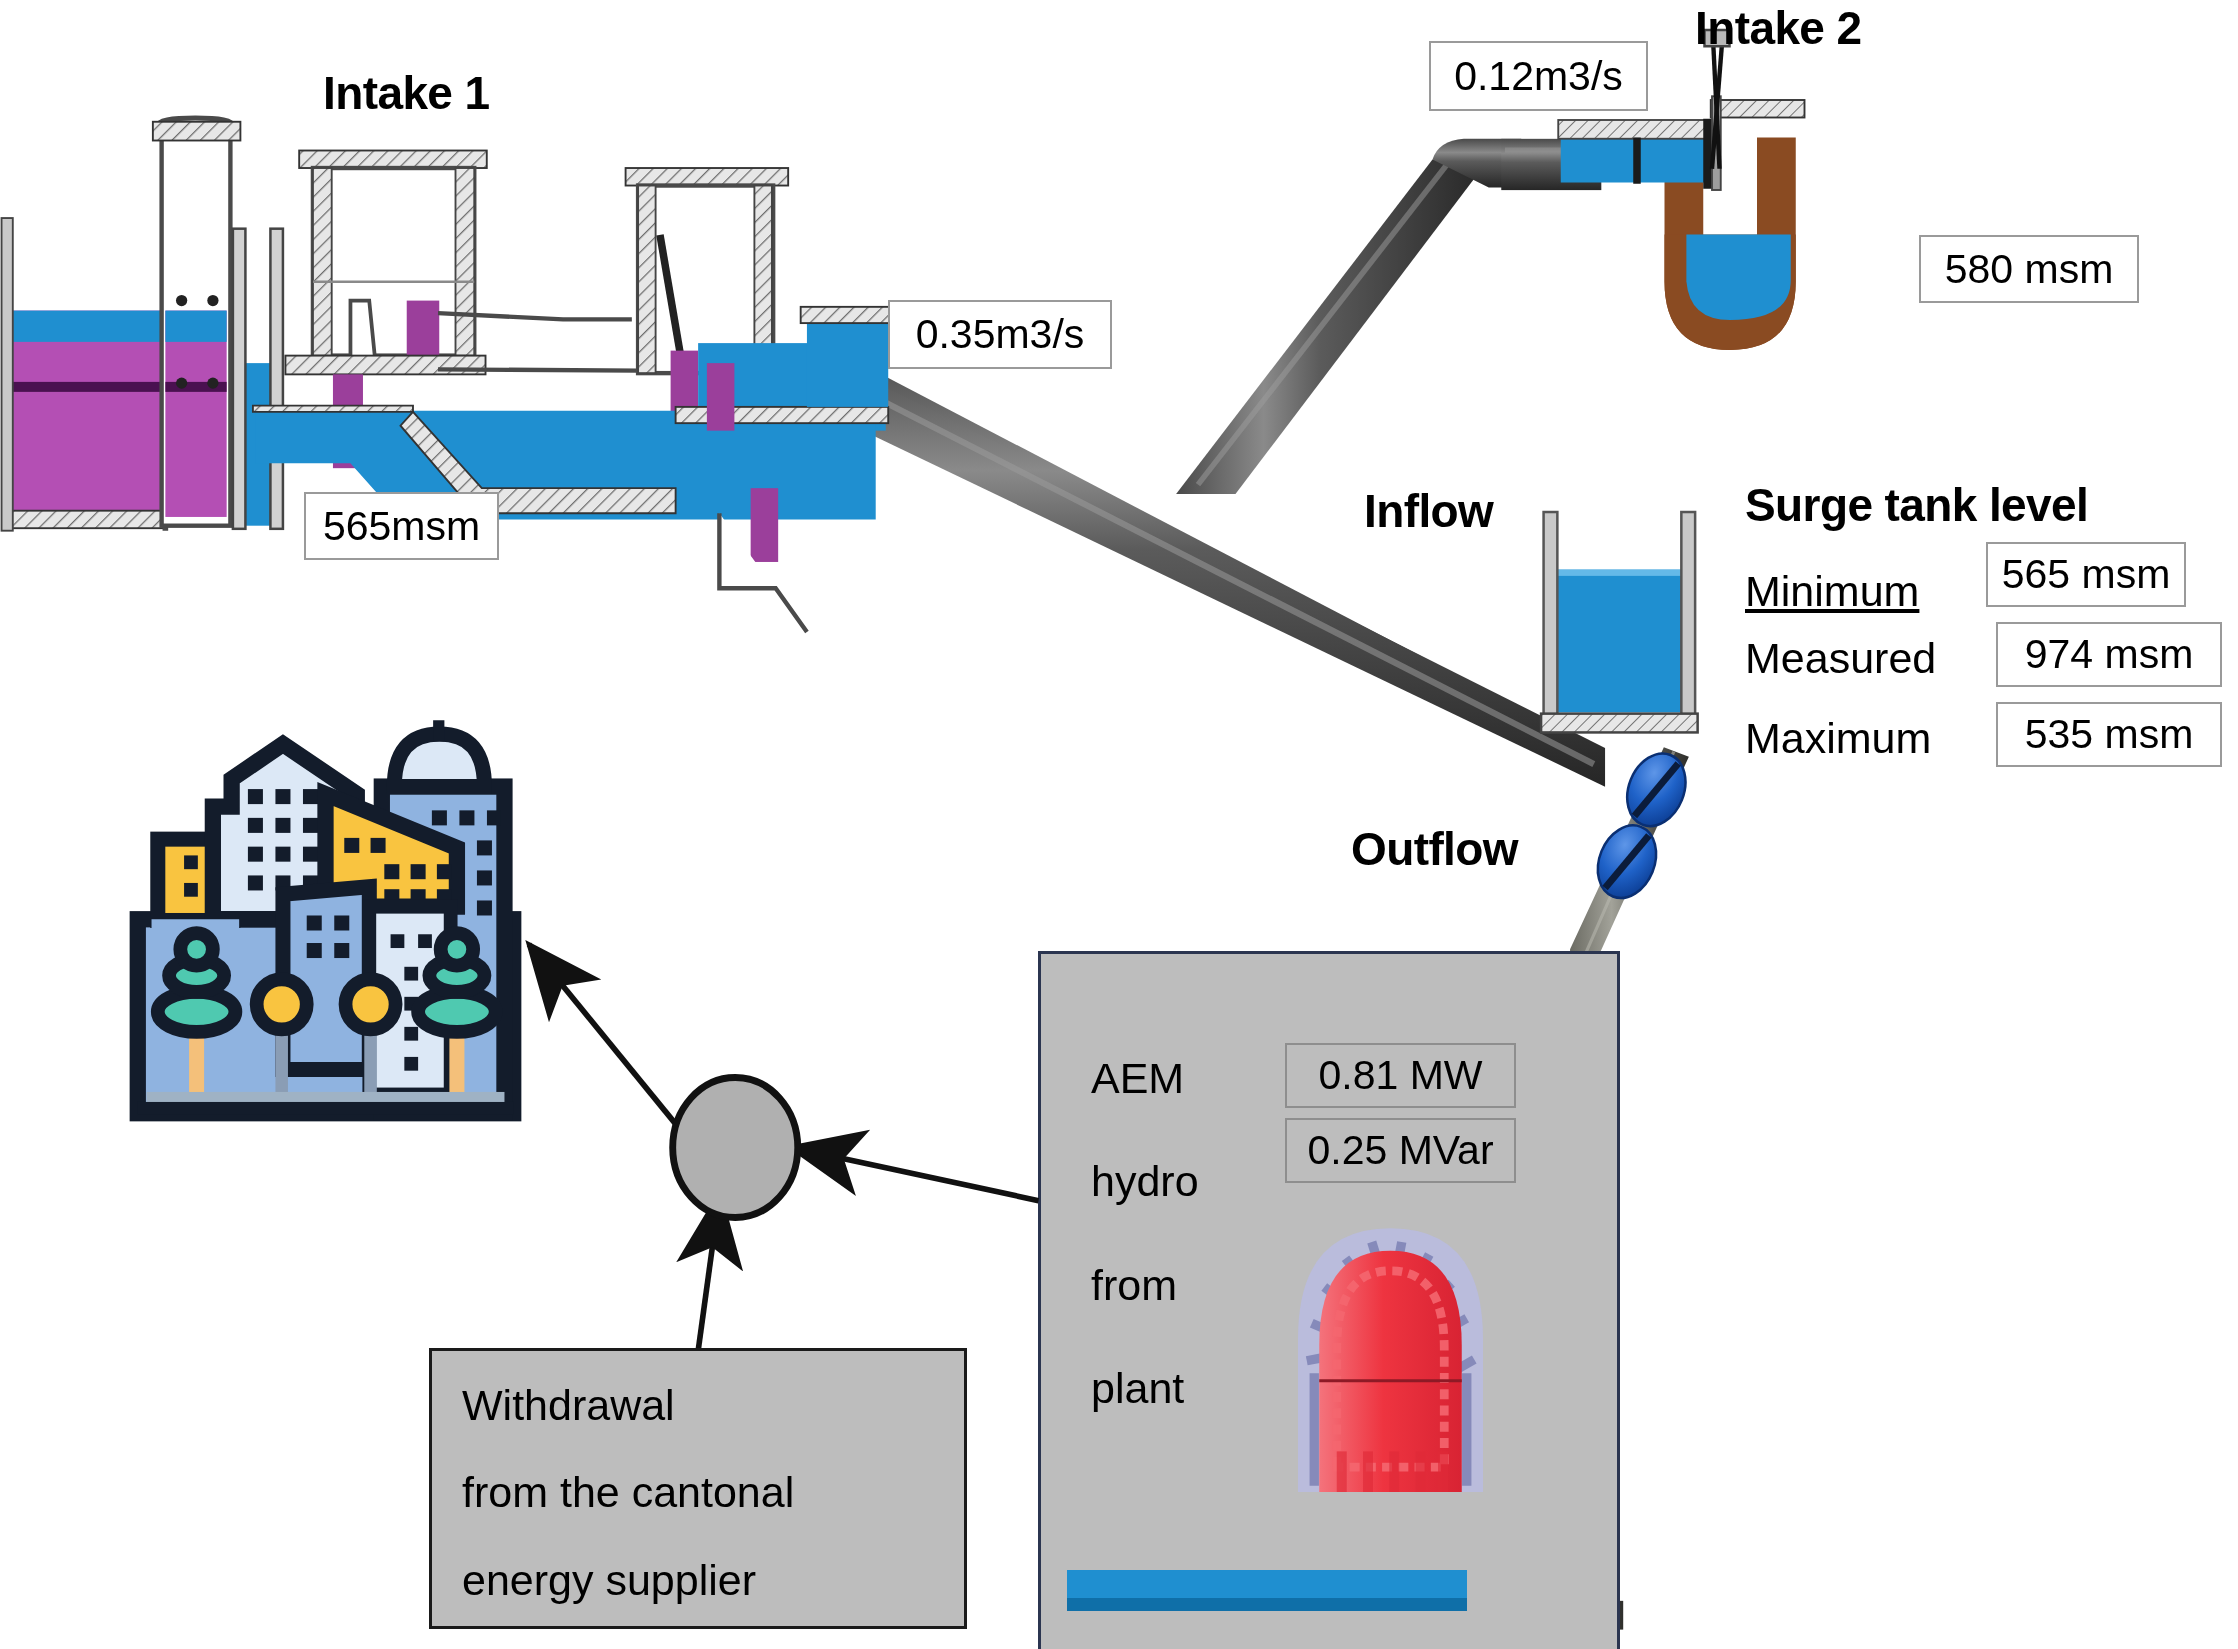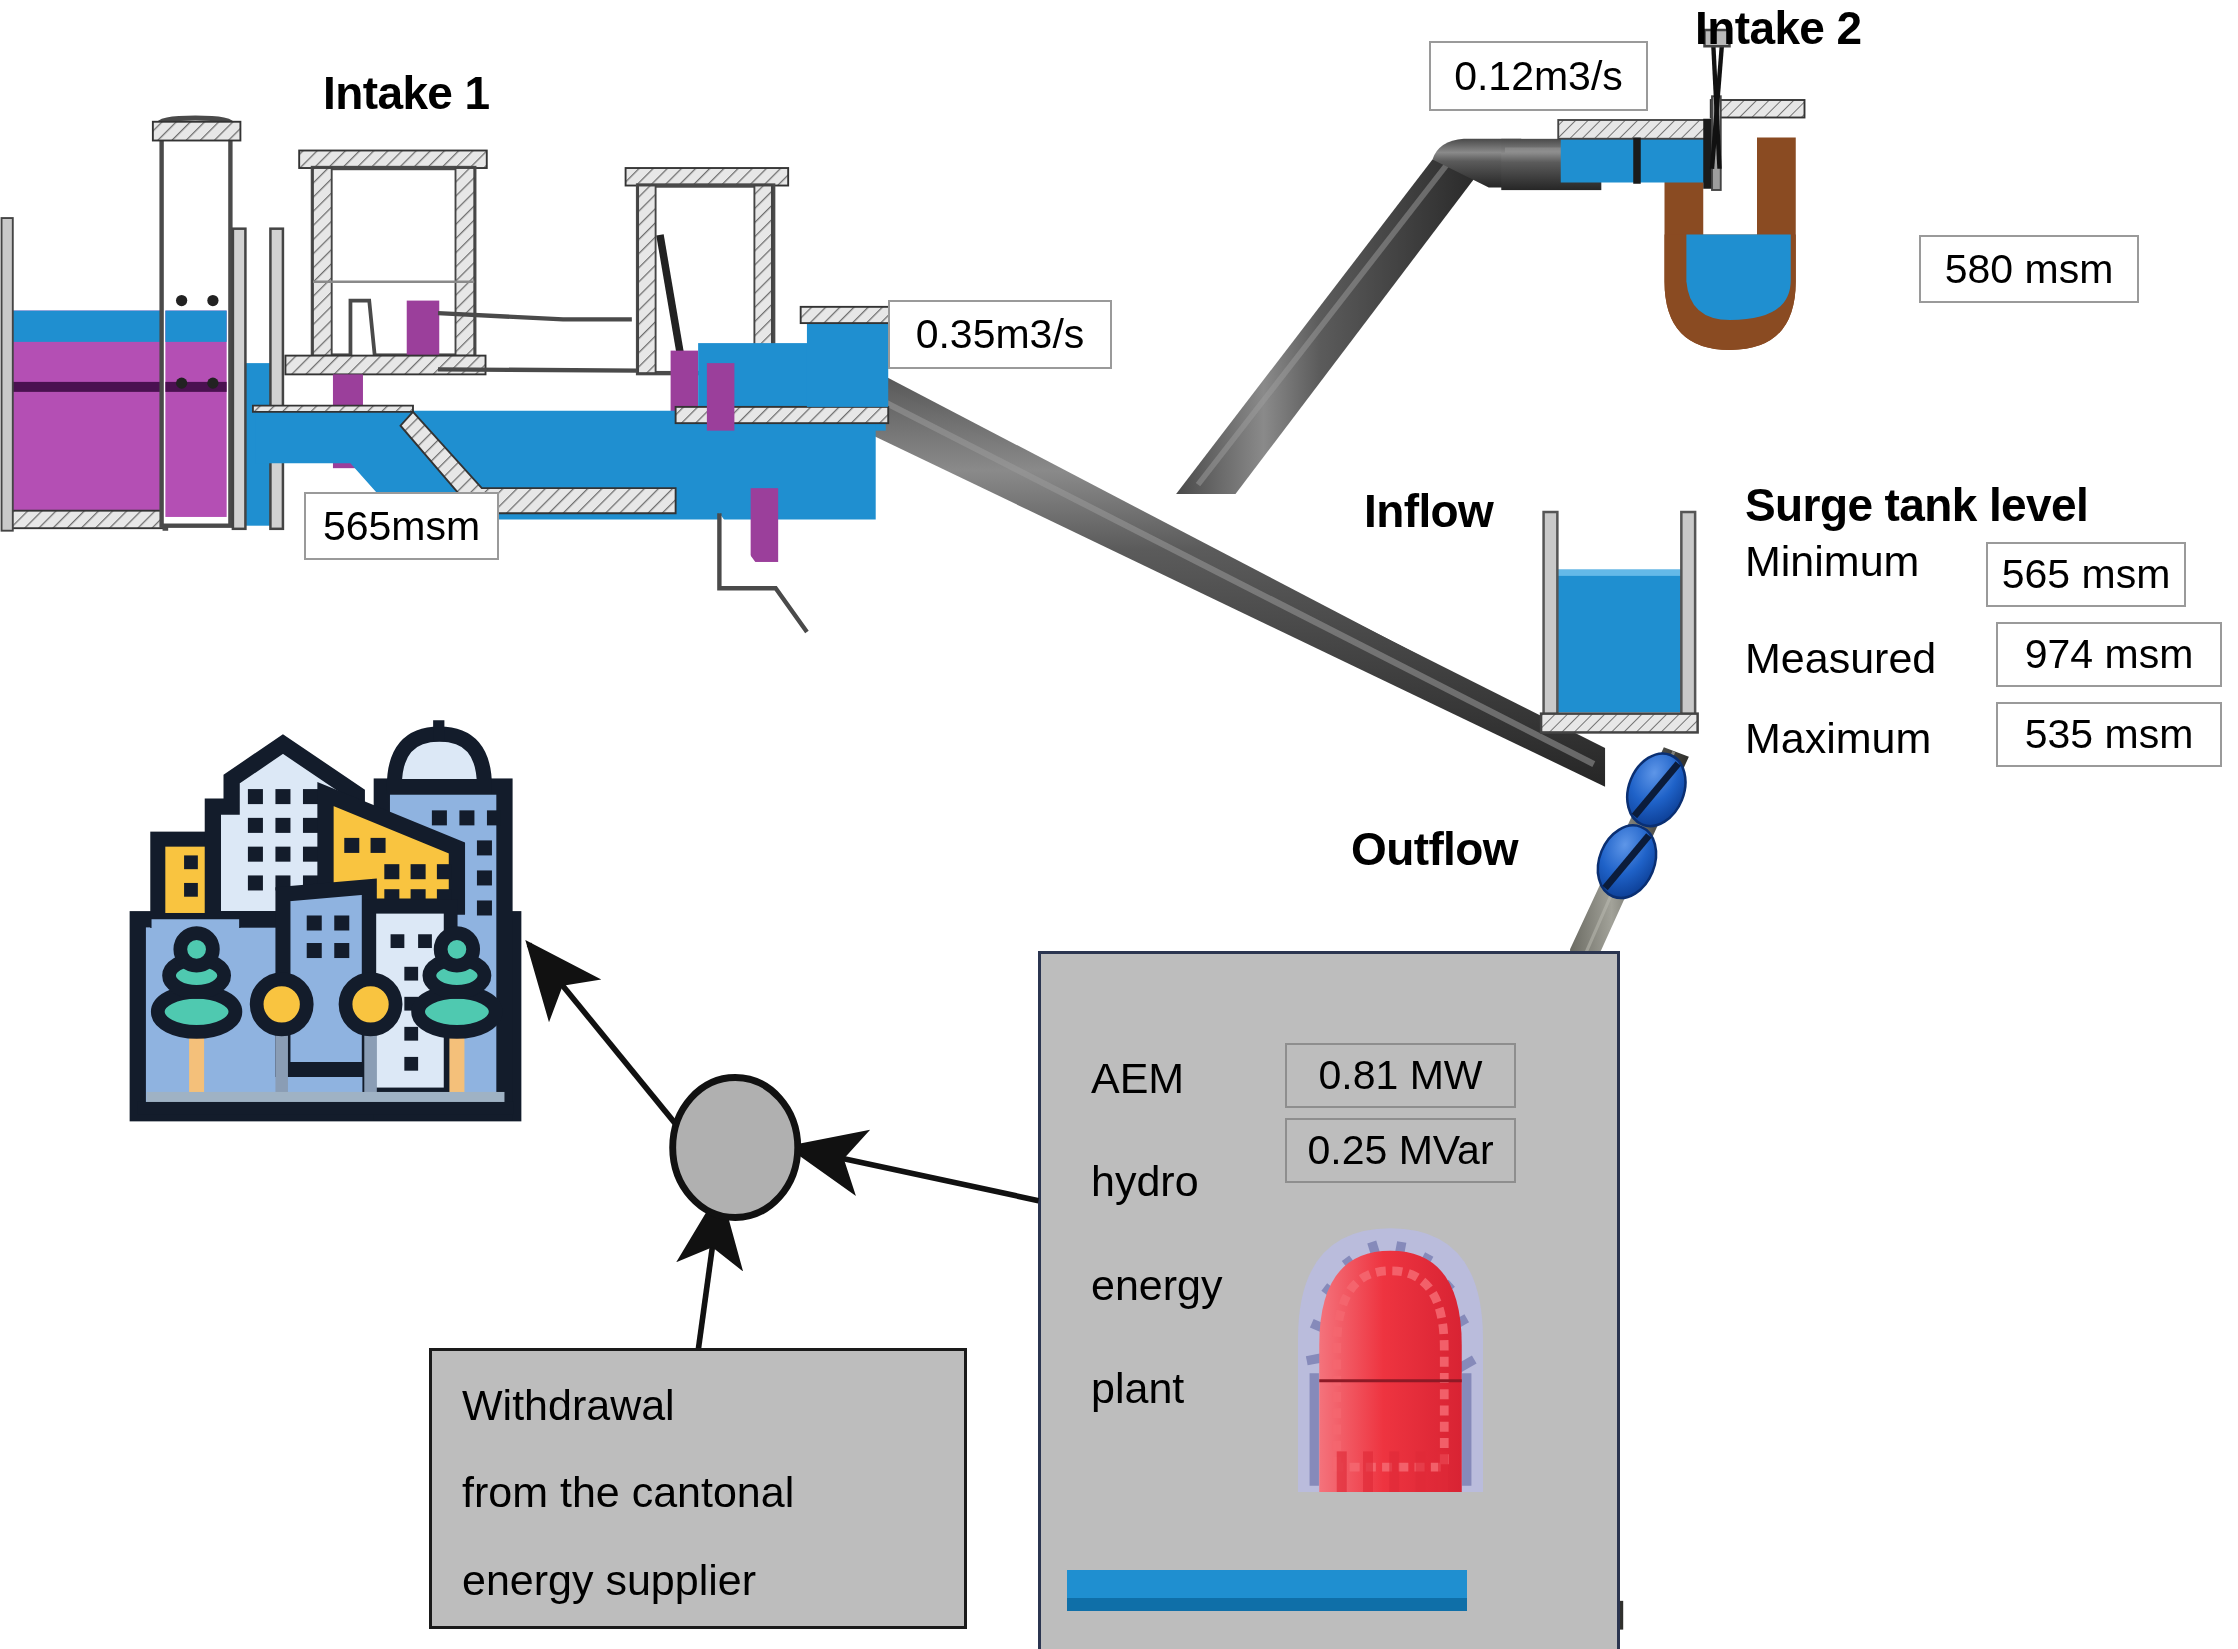--- a/index.html
+++ b/index.html
@@ -243,35 +243,35 @@
   <div class="abs valuebox" style="left:304px;top:492px;width:195px;height:68px;">565msm</div>
 
   <div class="abs bold-title" style="left:1364px;top:488px;">Inflow</div>
 
   <div class="abs bold-title" style="left:1351px;top:826px;">Outflow</div>
 
   <div class="abs" style="left:1745px;top:482px;width:494px;height:288px;">
 
     <div class="bold-title abs" style="left:0px;top:0px;">Surge tank level</div>
 
-    <div class="abs plain" style="left:0px;top:58px;">Minimum</div>
+    <div class="abs plain" style="left:0px;top:88px;text-decoration:underline;">Minimum</div>
     <div class="abs valuebox" style="left:241px;top:60px;width:200px;height:65px;">565 msm</div>
 
     <div class="abs plain" style="left:0px;top:155px;">Measured</div>
     <div class="abs valuebox" style="left:251px;top:140px;width:226px;height:65px;">974 msm</div>
 
     <div class="abs plain" style="left:0px;top:235px;">Maximum</div>
     <div class="abs valuebox" style="left:251px;top:220px;width:226px;height:65px;">535 msm</div>
   </div>
 
   <div class="abs plantbox" style="left:1038px;top:951px;width:582px;height:856px;">
 
     <div class="abs plain" style="left:50px;top:103px;">AEM</div>
     <div class="abs plain" style="left:50px;top:206px;">hydro</div>
-    <div class="abs plain" style="left:50px;top:310px;">energy</div>
+    <div class="abs plain" style="left:50px;top:310px;">from</div>
     <div class="abs plain" style="left:50px;top:413px;">plant</div>
 
     <div class="abs innerbox" style="left:244px;top:89px;width:231px;height:65px;">0.81 MW</div>
     <div class="abs innerbox" style="left:244px;top:164px;width:231px;height:65px;">0.25 MVar</div>
 
     <svg class="abs" style="left:238px;top:263px;width:263px;height:325px;" viewBox="0 0 420 520" width="263" height="325">
       <defs>
         <linearGradient id="rg" x1="0" y1="0" x2="1" y2="0">
           <stop offset="0%" stop-color="#f4737c"></stop>
           <stop offset="45%" stop-color="#ee3440"></stop>

